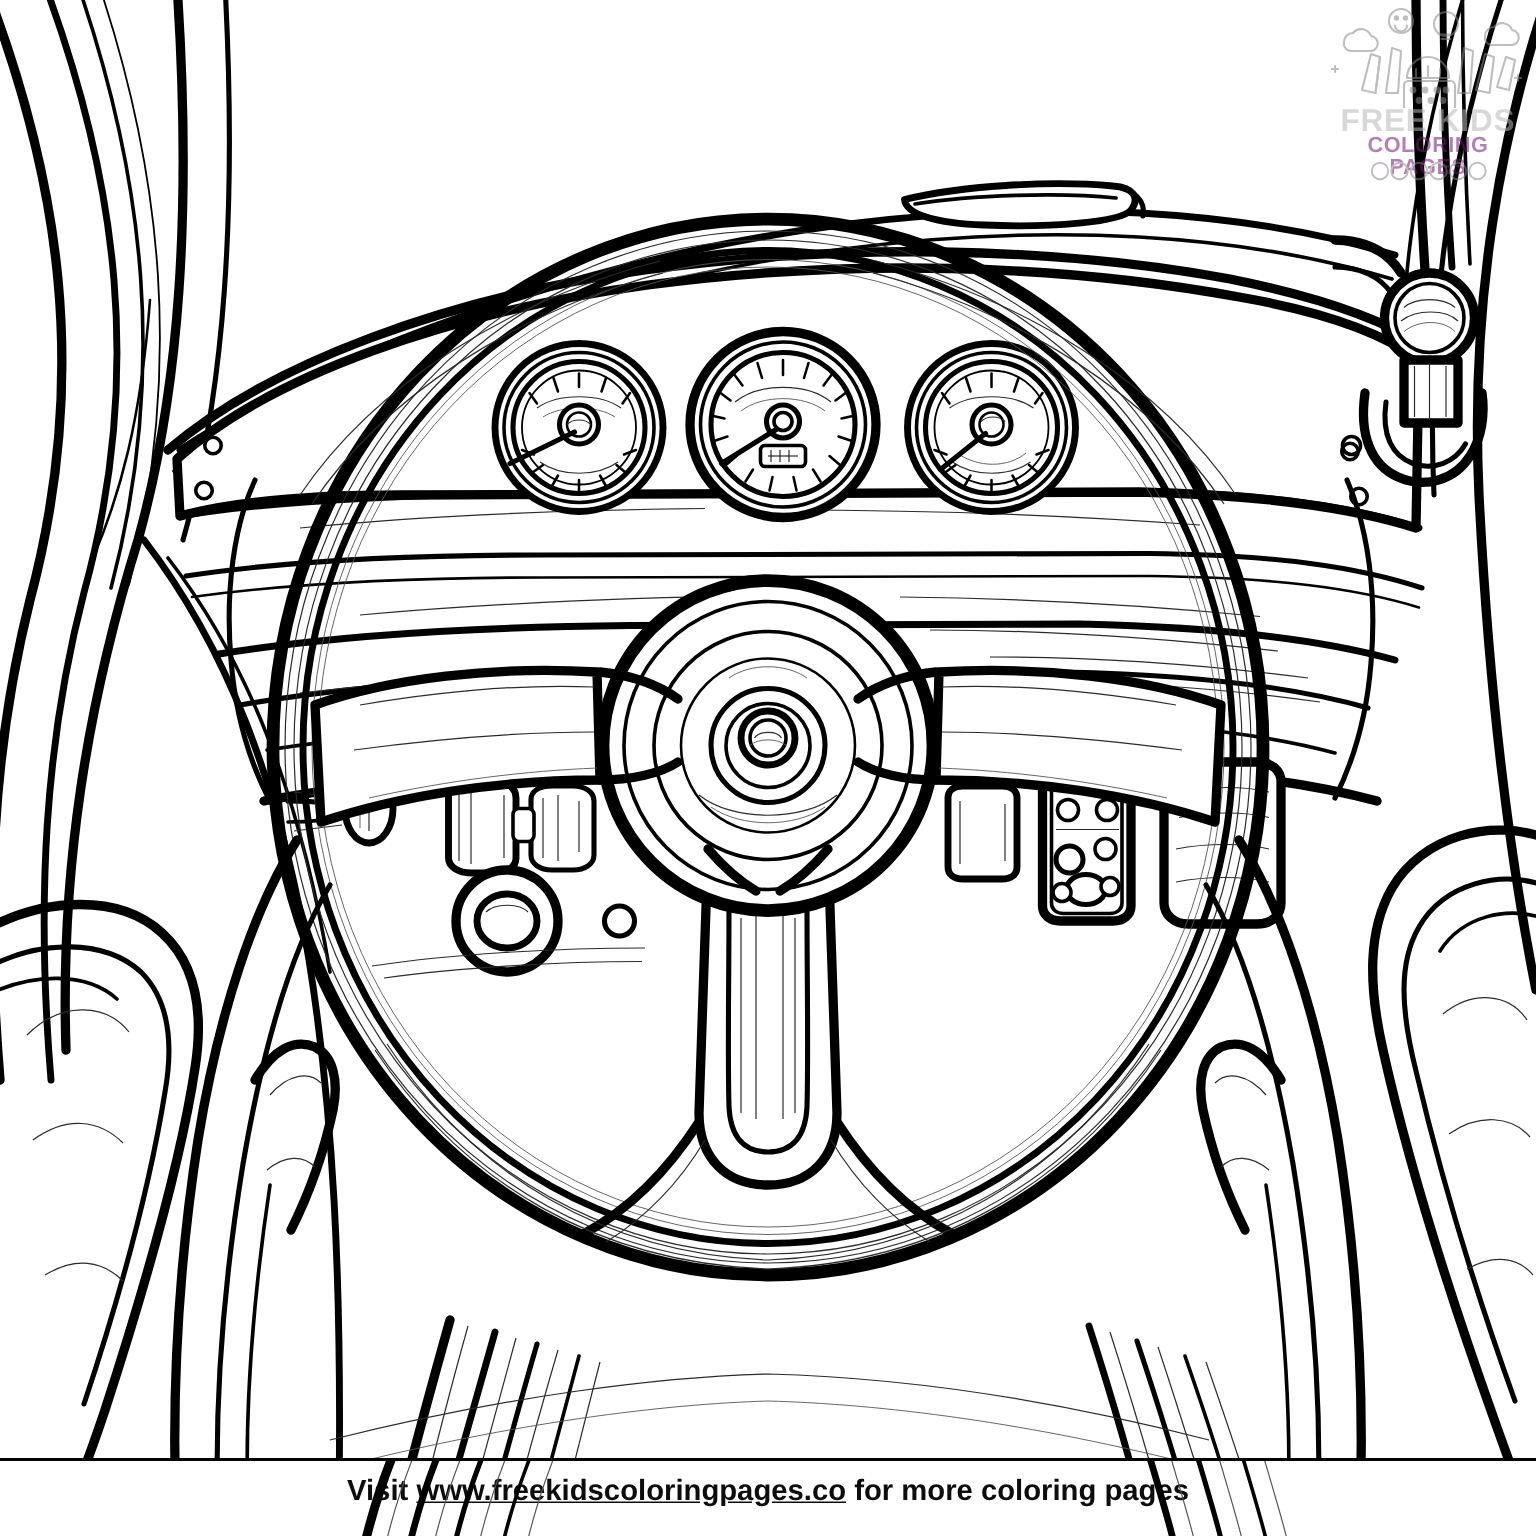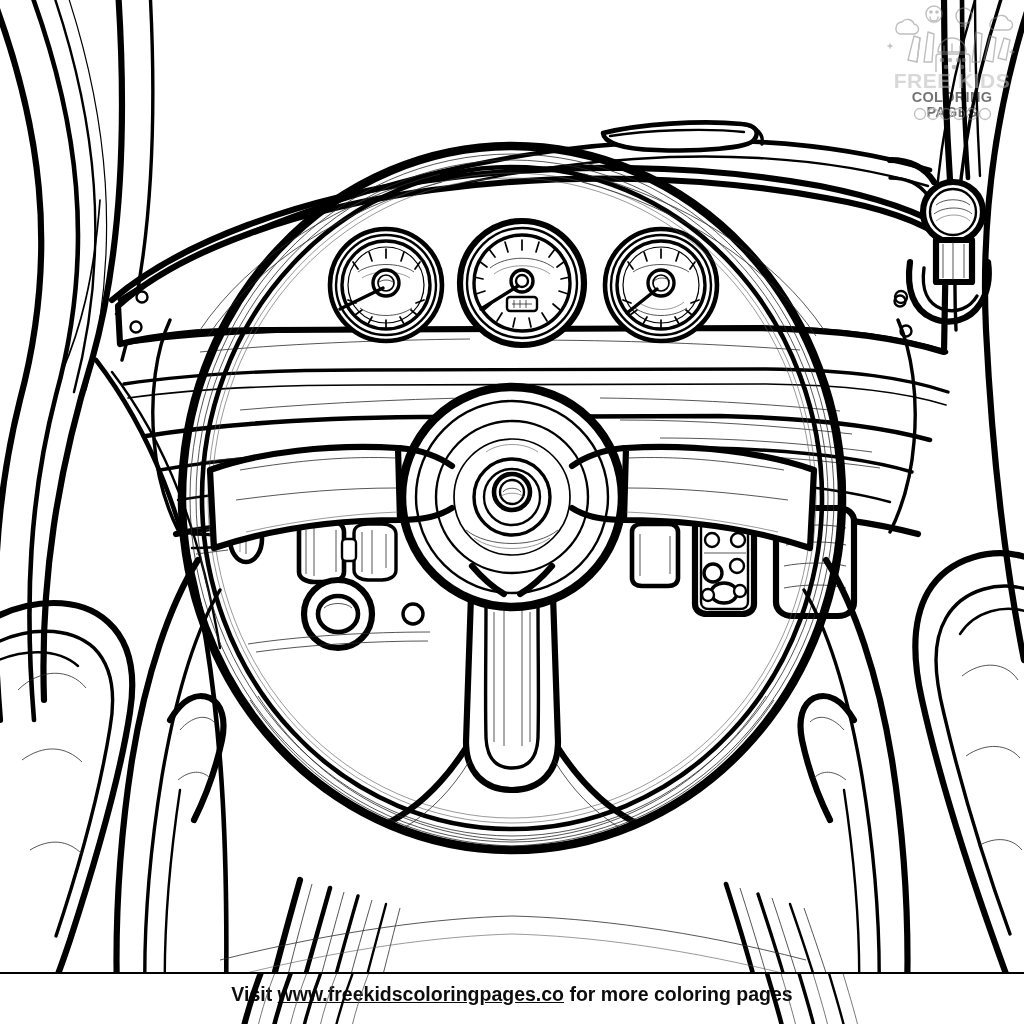--- a/index.html
+++ b/index.html
@@ -57,21 +57,21 @@
     line-height: 1;
   }
   #watermark .wm-text-coloring {
     position: absolute;
     left: 0; right: 0;
     top: 88px;
     text-align: center;
     font-size: 14.5px;
     font-weight: bold;
     letter-spacing: 0.3px;
-    color: #000000;
+    color: #701a75;
     font-family: "Liberation Sans", sans-serif;
     line-height: 1;
   }
 
   
   #footer {
     position: absolute;
     left: 0;
     bottom: 0;
     width: 1024px;

